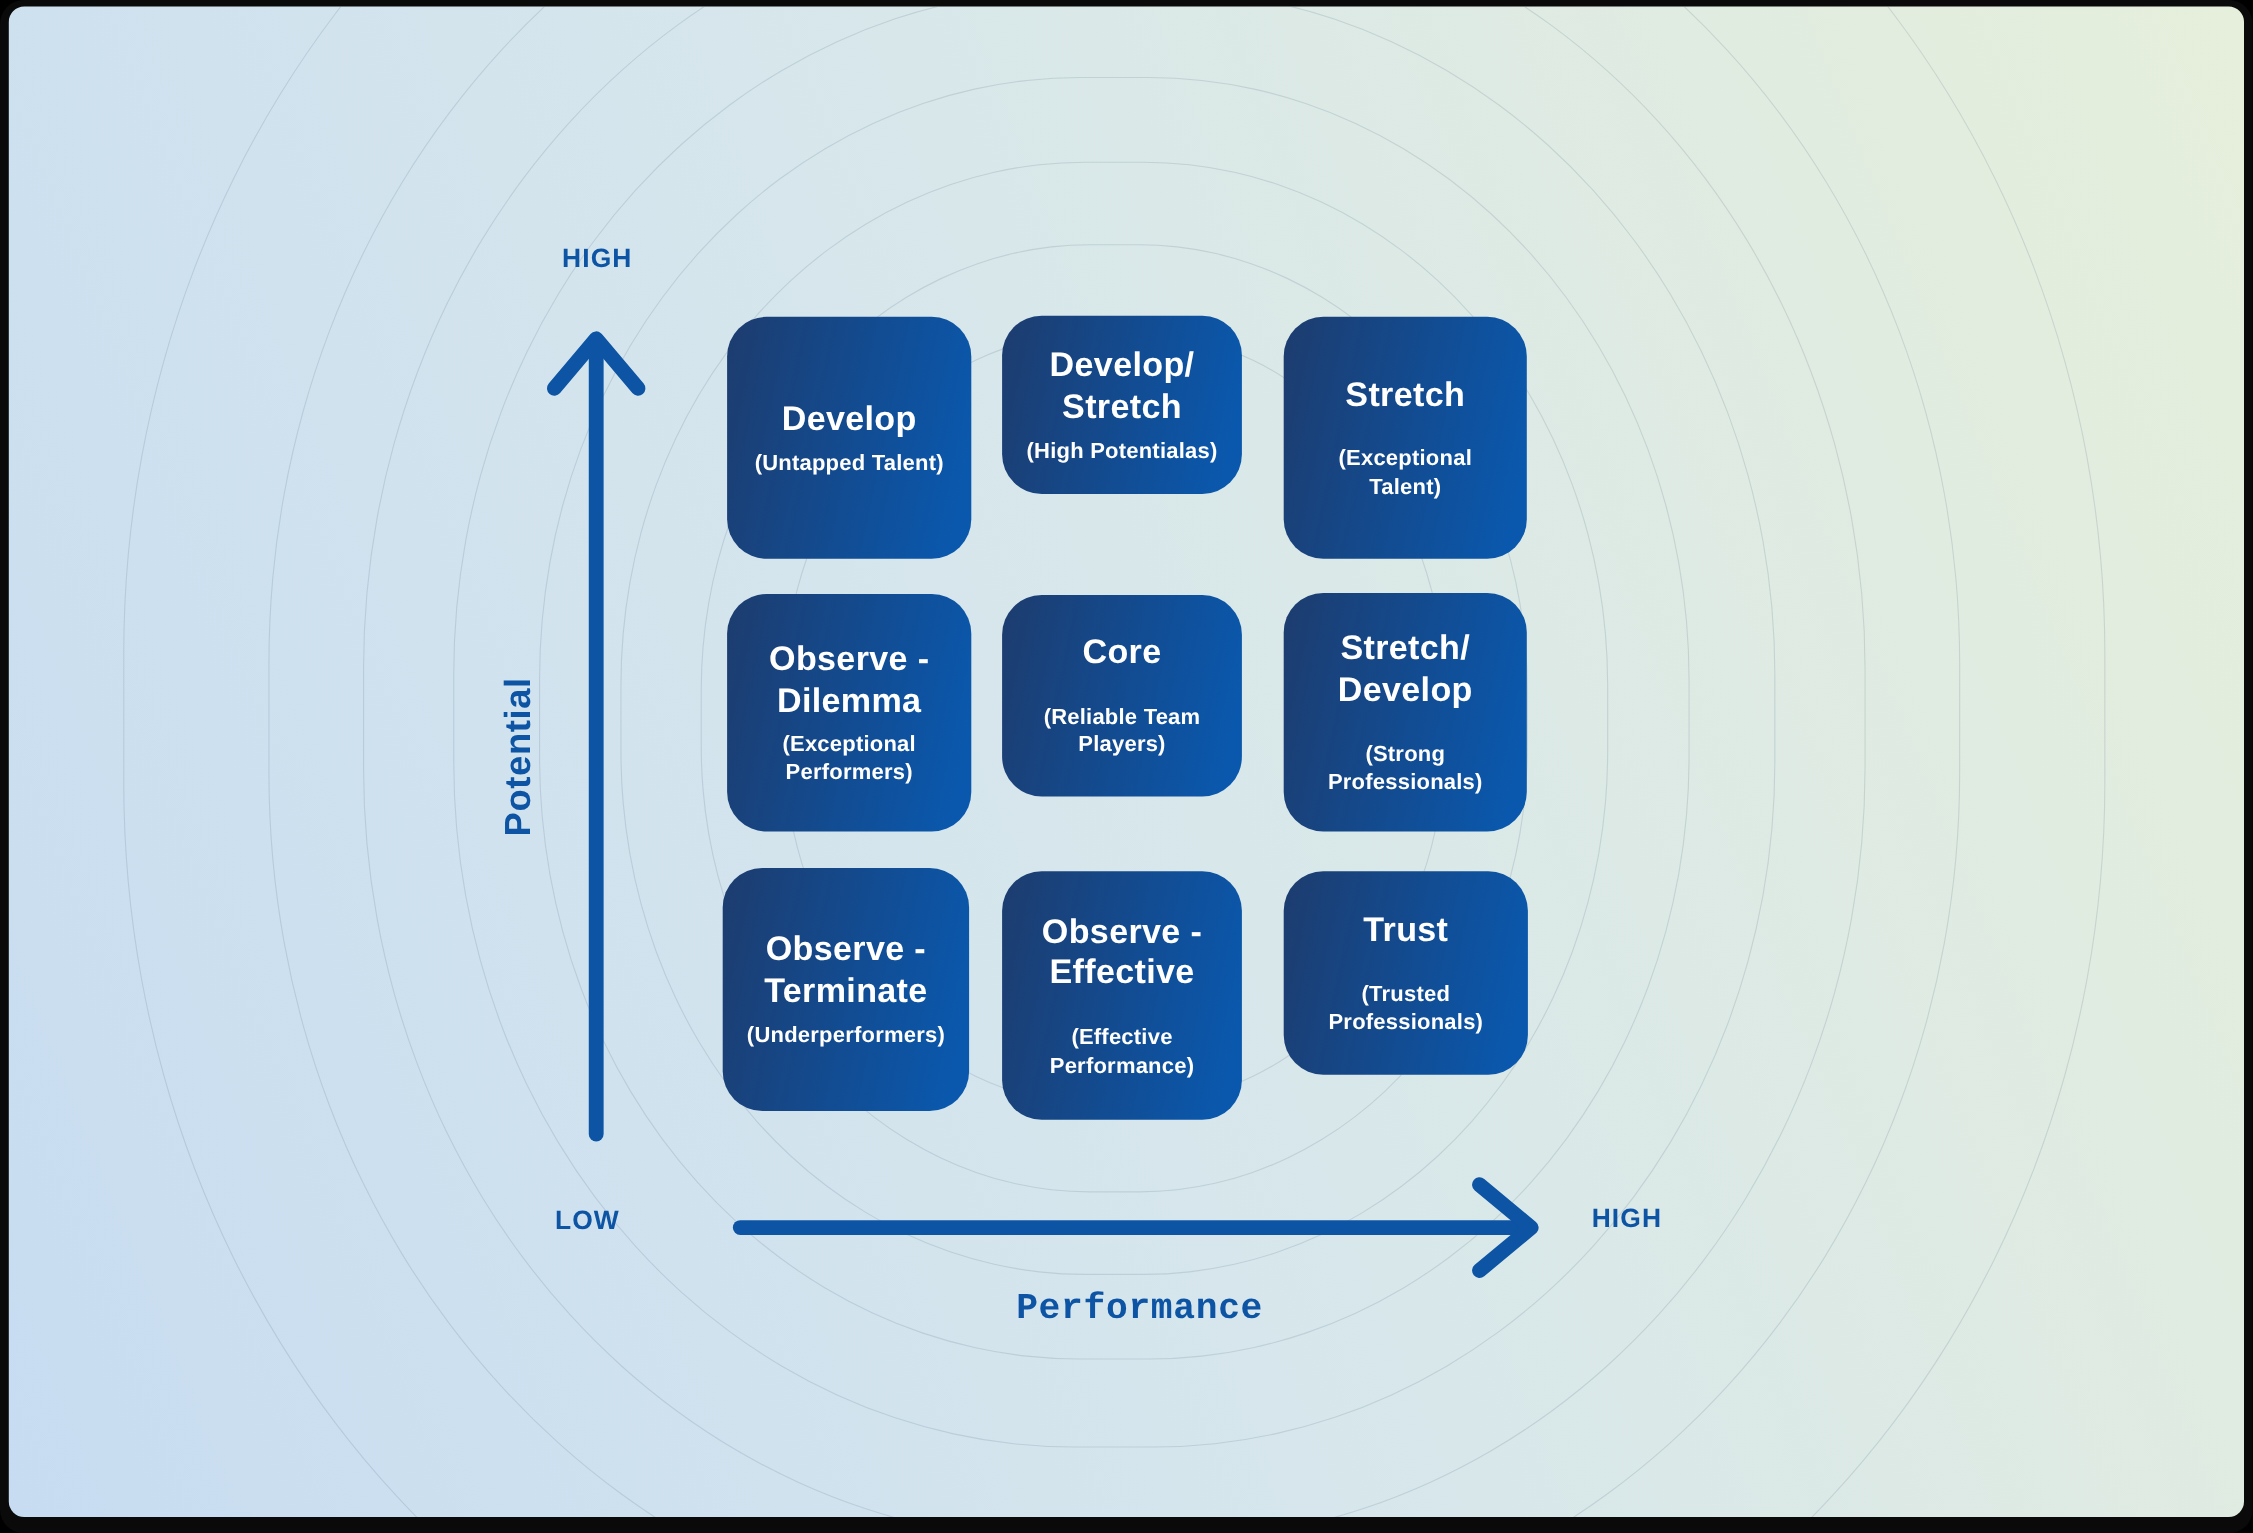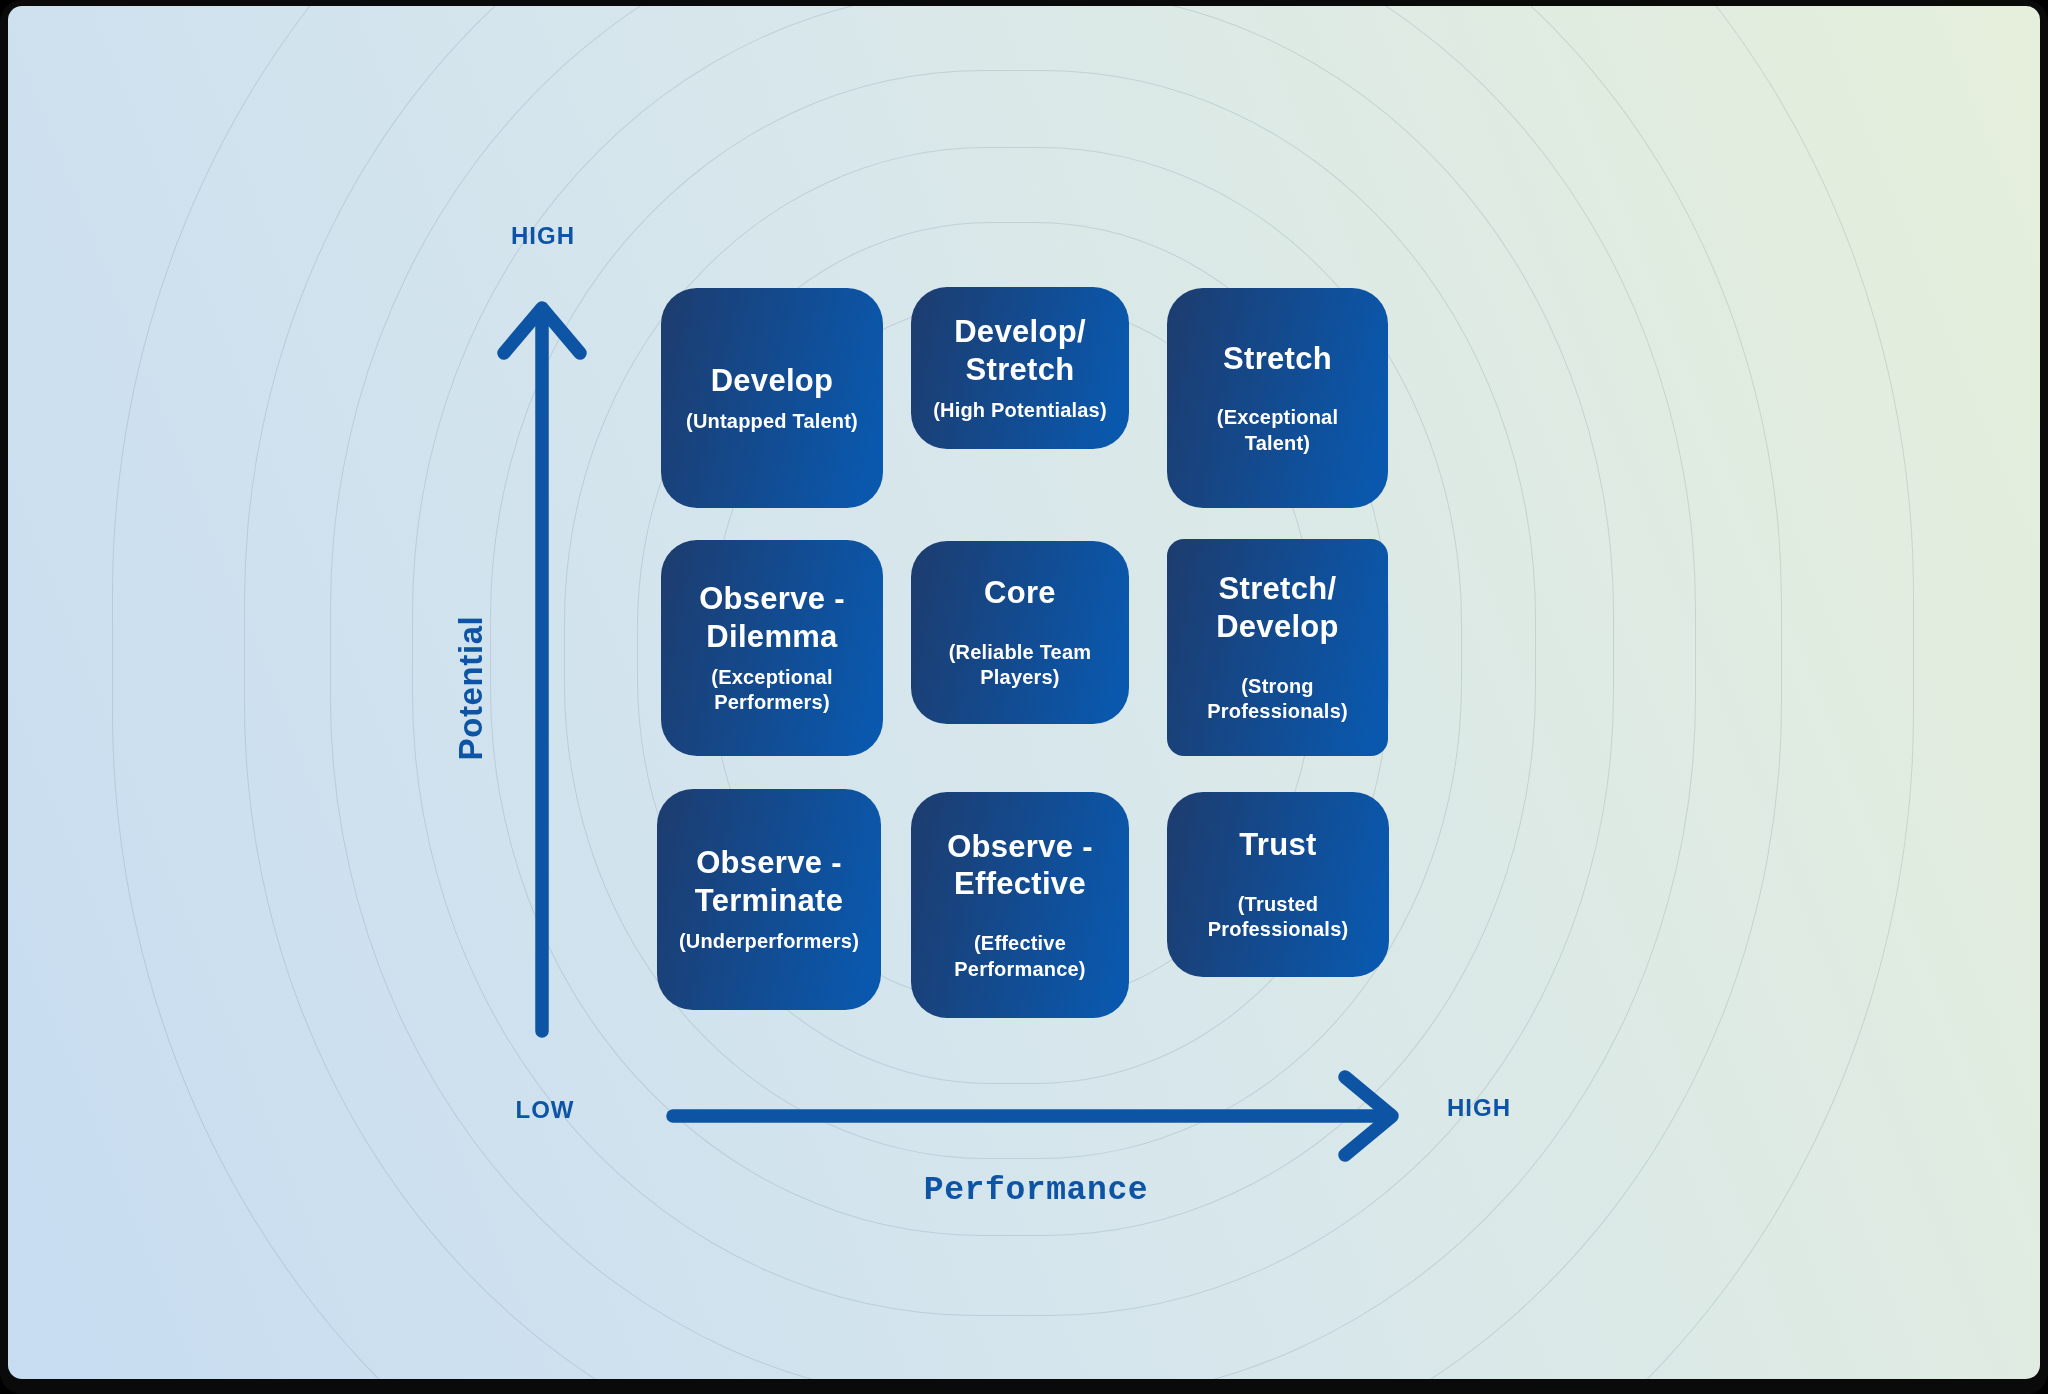--- a/index.html
+++ b/index.html
@@ -67,21 +67,21 @@
     position: absolute;
     color: var(--accent, #0d54a4);
     font-weight: 700;
     white-space: nowrap;
     transform: translate(-50%, -50%);
   }
   .cap { font-size: 24px; letter-spacing: 1px; }
   .word { font-size: 33px; letter-spacing: 0.6px; }
   .label-high-top    { left: 543px;  top: 236px;  }
   .label-potential   { left: 471px;  top: 688px;  transform: translate(-50%, -50%) rotate(-90deg); }
-  .label-low         { left: 545px;  top: 1110px; text-align: right; }
+  .label-low         { left: 534px;  top: 1110px; text-align: right; }
   .label-high-right  { left: 1479px; top: 1108px; }
   .label-performance { left: 1036px; top: 1190px; font-family: Liberation Mono, monospace; }
 
   .box {
     position: absolute;
     border-radius: 36px;
     background: linear-gradient(102deg,
       var(--box-gradient-start, #1d3c6e) 0%,
       var(--box-gradient-end, #0a58ad) 92%);
     color: #ffffff;
@@ -108,21 +108,21 @@
     white-space: pre-line;
     margin-top: 9px;
   }
   .box.gap .box-subtitle { margin-top: 28px; }
 
   .pos-r1c1 { left: 661px;  top: 288px; width: 222px; height: 220px; }
   .pos-r1c2 { left: 911px;  top: 287px; width: 218px; height: 162px; }
   .pos-r1c3 { left: 1167px; top: 288px; width: 221px; height: 220px; }
   .pos-r2c1 { left: 661px;  top: 540px; width: 222px; height: 216px; }
   .pos-r2c2 { left: 911px;  top: 541px; width: 218px; height: 183px; }
-  .pos-r2c3 { left: 1167px; top: 539px; width: 221px; height: 217px; border-radius: 17px; }
+  .pos-r2c3 { left: 1167px; top: 539px; width: 221px; height: 217px; }
   .pos-r3c1 { left: 657px;  top: 789px; width: 224px; height: 221px; }
   .pos-r3c2 { left: 911px;  top: 792px; width: 218px; height: 226px; }
   .pos-r3c3 { left: 1167px; top: 792px; width: 222px; height: 185px; }
 </style>
 </head>
 <body>
 
 <div class="frame">
   <div class="canvas">
     <div>

